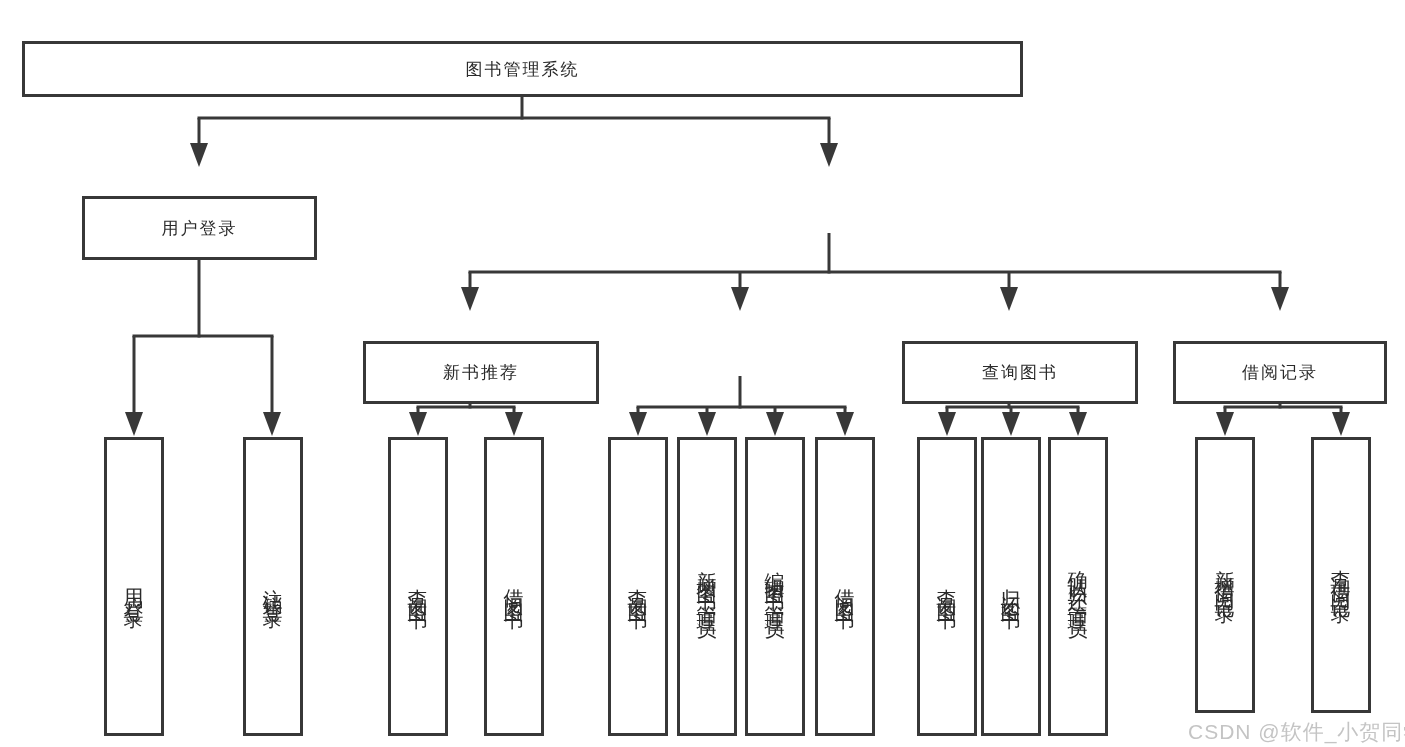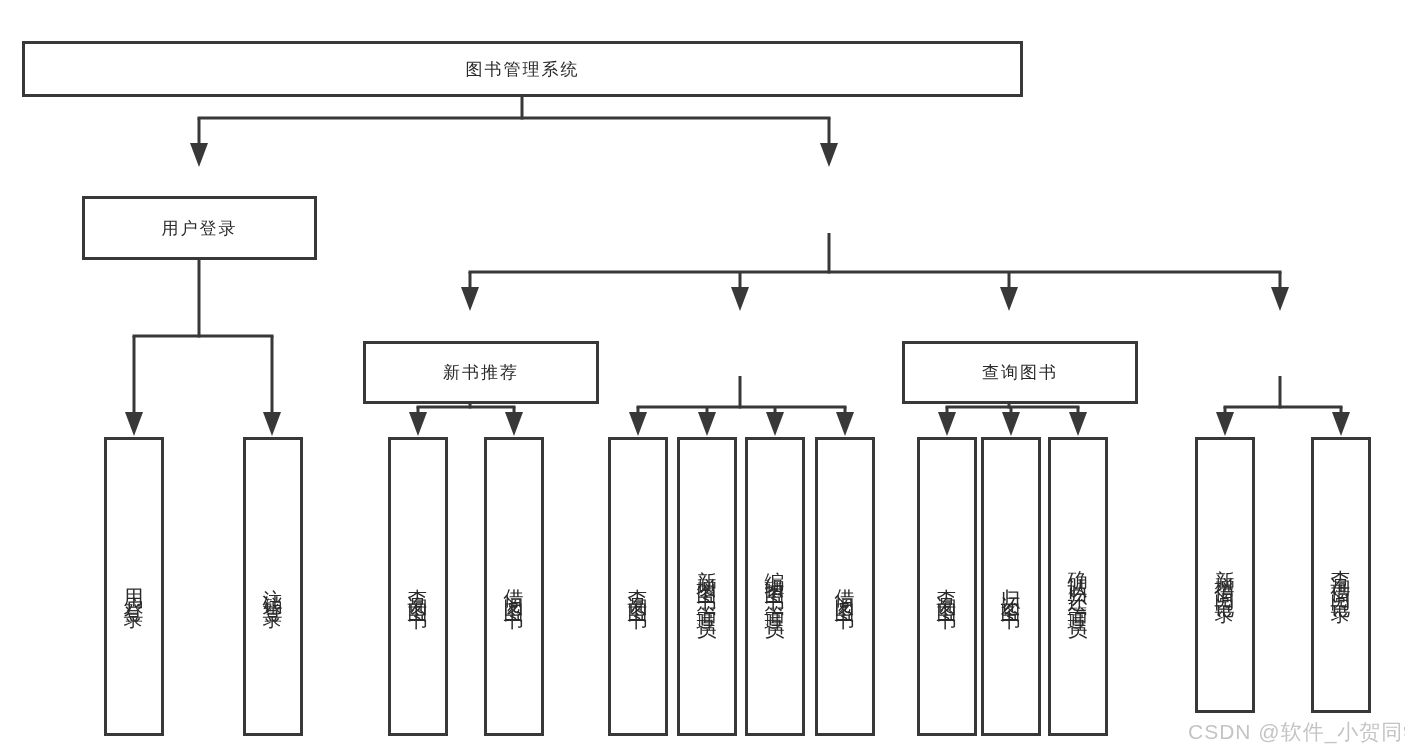--- a/index.html
+++ b/index.html
@@ -111,20 +111,23 @@
   <div class="box lvl2a hnode">
     <span>用户登录</span>
   </div>
 
   <div class="box lvl3 hnode" style="left:363px;">
     <span>新书推荐</span>
   </div>
   <div class="box lvl3 hnode" style="left:902px;">
     <span>查询图书</span>
   </div>
+  <div class="box lvl3 hnode" style="left:1173px;width:214px;">
+    <span>借阅记录</span>
+  </div>
 
   <div class="box leaf" style="left:104px;">
     <span>用户登录</span>
   </div>
   <div class="box leaf" style="left:243px;">
     <span>注销登录</span>
   </div>
   <div class="box leaf" style="left:388px;">
     <span>查询图书</span>
   </div>

